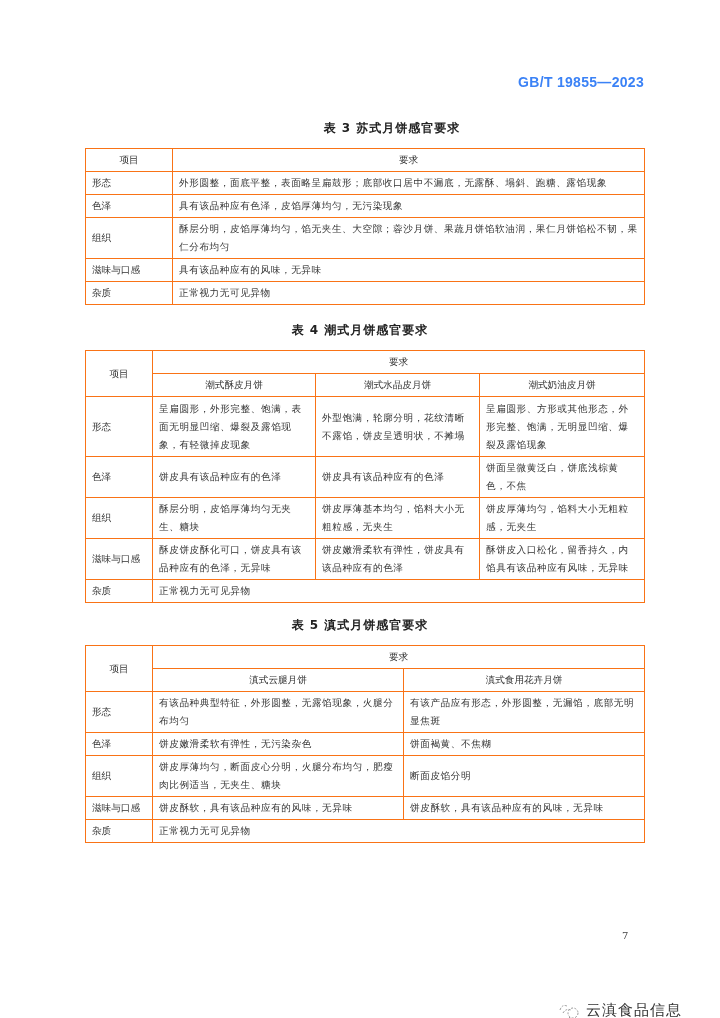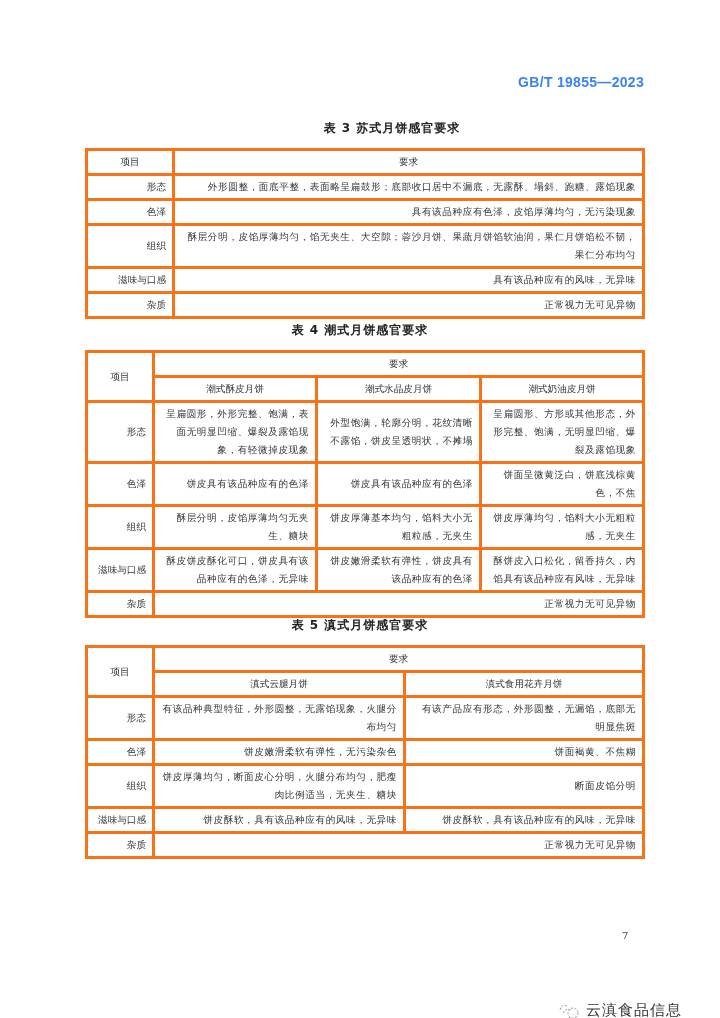--- a/index.html
+++ b/index.html
@@ -4,24 +4,24 @@
 <style>
   html, body { margin:0; padding:0; background:#ffffff; }
   body { width:720px; height:1018px; position:relative; overflow:hidden;
          font-family: "DejaVu Serif", "Liberation Serif", serif; color:#2a2a2a; }
   .std-no { position:absolute; top:74px; right:76px; font-family:"Liberation Sans","DejaVu Sans",sans-serif;
             font-size:14px; font-weight:bold; color:#3b82f6; letter-spacing:0.3px; }
   .caption { position:absolute; left:0; width:720px; text-align:center; font-family:"DejaVu Sans","Liberation Sans",sans-serif;
              font-size:12px; font-weight:bold; color:#222; letter-spacing:1px; }
   table { position:absolute; left:85px; width:560px; border-collapse:collapse; table-layout:fixed;
           border:1.6px solid #555; font-size:9.6px; line-height:18px; }
-  td, th { border:3px solid #f97316; padding:2px 6px; font-weight:normal; vertical-align:middle; color:#333;margin-top:46px; }
+  td, th { border:1px solid #f97316; padding:2px 6px; font-weight:normal; vertical-align:middle; color:#333;margin-top:46px; }
   th { text-align:center; }
-  td.item { text-align:right; }
-  td.req { text-align:right; letter-spacing:0.6px; }
+  td.item { text-align:left; }
+  td.req { text-align:left; letter-spacing:0.6px; }
   .page-no { position:absolute; top:930px; left:622px; font-size:10px; color:#444; }
   .watermark { position:absolute; top:973px; left:558px; display:flex; align-items:center; gap:6px;margin-top:28px; }
   .wm-text { font-family:"DejaVu Sans","Liberation Sans",sans-serif; font-size:15px; color:#333; letter-spacing:1px; }
   .wm-icon { width:22px; height:18px; }
 </style>
 </head>
 <body>
 
 <div class="std-no">GB/T 19855—2023</div>
 

